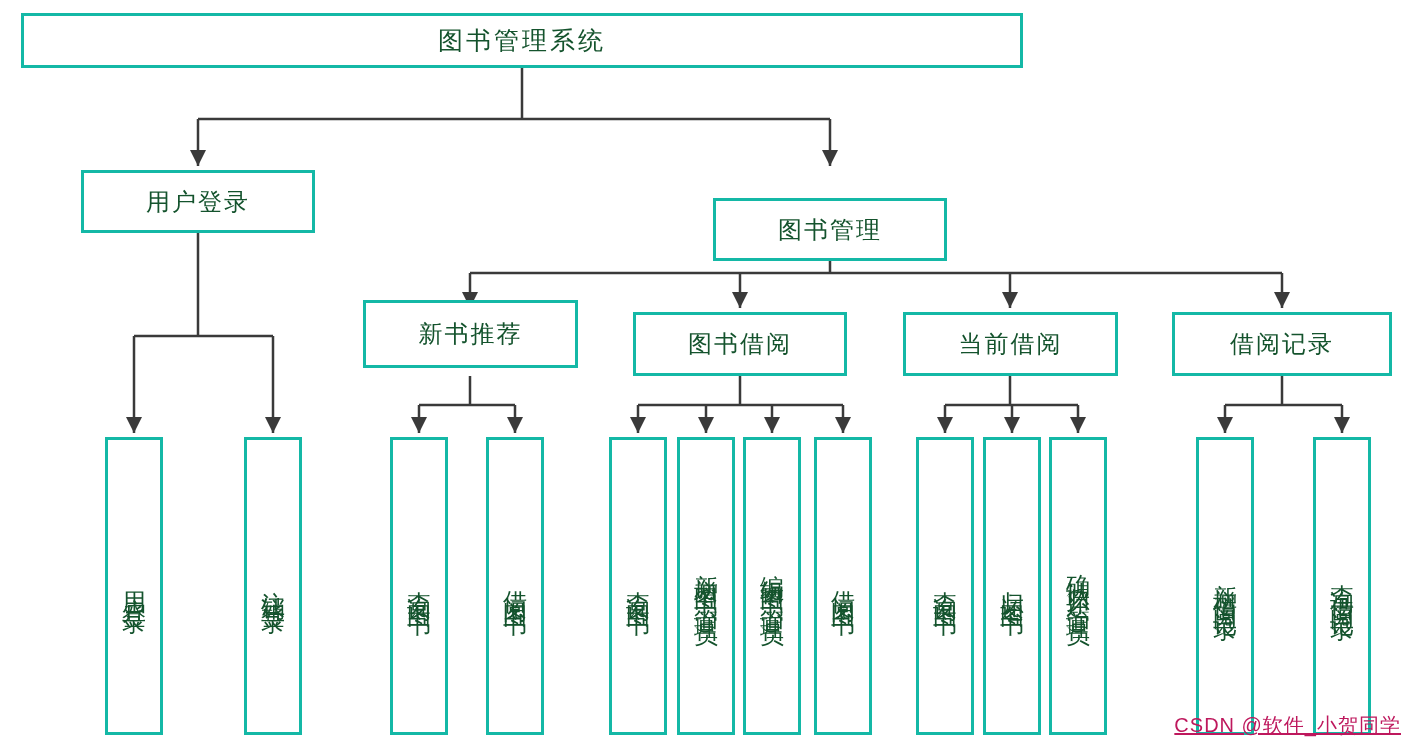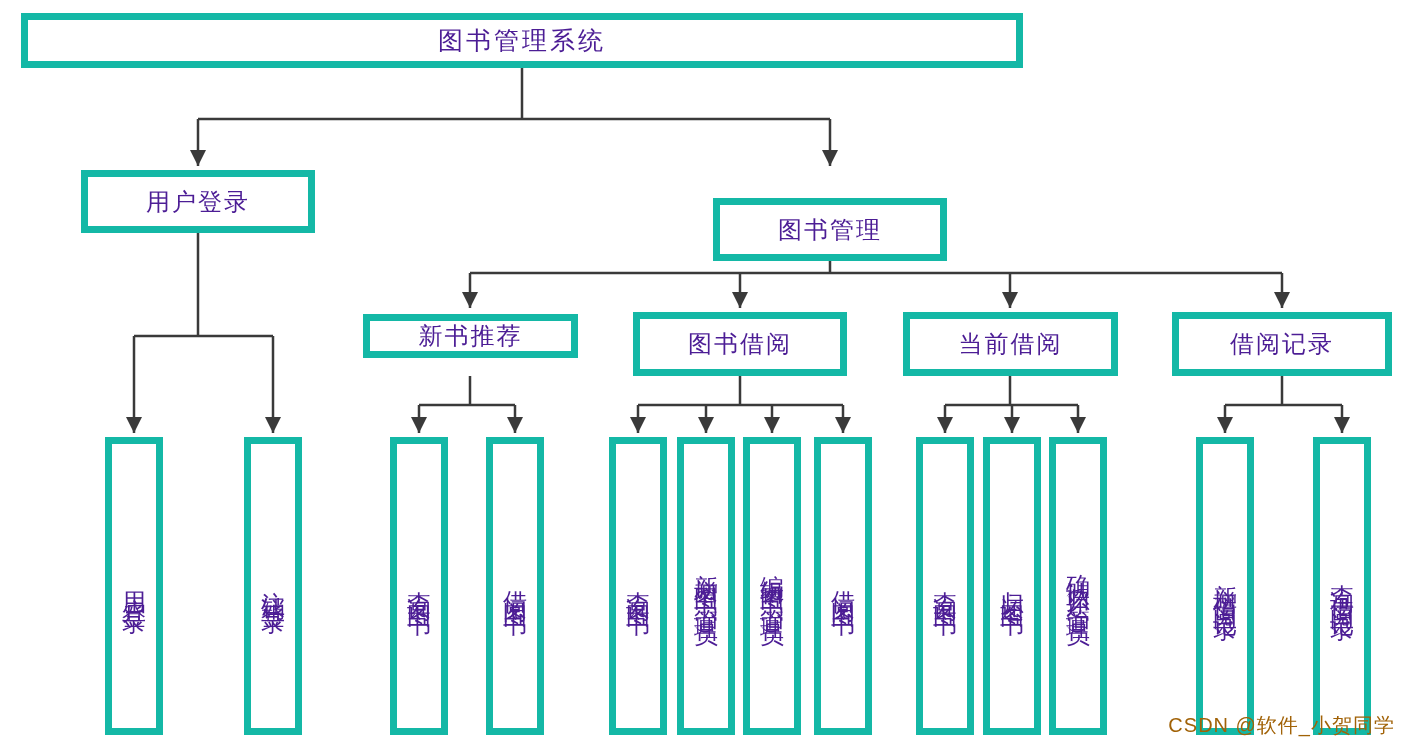--- a/index.html
+++ b/index.html
@@ -4,35 +4,35 @@
 <style>
   html,body { margin:0; padding:0; background:#ffffff; }
   .canvas {
     position:relative; width:1405px; height:747px; overflow:hidden;
     background:#ffffff; font-family:"Liberation Sans", sans-serif;
     color:#2e2e2e;
   }
   svg.wires { position:absolute; left:0; top:0; width:1405px; height:747px; }
   .box {
     position:absolute; box-sizing:border-box;
-    border:7px solid #14b8a6; background:#ffffff;
+    border:3px solid #14b8a6; background:#ffffff;
     display:flex; align-items:center; justify-content:center;
-    color:#4c1d95;
+    color:#14532d;
   }
   .hbox { font-size:24px; letter-spacing:2px; font-weight:400; }
   .rootbox { font-size:25px; letter-spacing:3px; }
   .leaf { width:58px; top:437px; height:298px; }
   .vtext {
     writing-mode:vertical-rl; text-orientation:mixed;
     font-size:24px; letter-spacing:7px; line-height:1;
     white-space:nowrap;
   }
   .watermark {
-    position:absolute; right:10px; bottom:8px;
-    font-size:20px; color:#a16207; letter-spacing:1px;
+    position:absolute; right:4px; bottom:8px;
+    font-size:20px; color:#be185d; letter-spacing:1px;text-decoration:underline;
   }
 </style>
 </head>
 <body>
 
 <div class="canvas">
 
   <svg class="wires" viewBox="0 0 1405 747" xmlns="http://www.w3.org/2000/svg">
     <defs>
       <marker id="arw" viewBox="0 0 10 10" refX="10" refY="5" markerUnits="userSpaceOnUse" markerWidth="22" markerHeight="16" orient="auto">
@@ -75,21 +75,21 @@
     <span>图书管理系统</span>
   </div>
 
   <div class="box hbox" style="left:81px; top:170px; width:234px; height:63px;">
     <span>用户登录</span>
   </div>
   <div class="box hbox" style="left:713px; top:170px; width:234px; height:63px;margin-top:28px;">
     <span>图书管理</span>
   </div>
 
-  <div class="box hbox" style="left:363px; top:314px; width:215px; height:44px;align-items:center;">
+  <div class="box hbox" style="left:363px; top:300px; width:215px; height:68px;align-items:center;">
     <span>新书推荐</span>
   </div>
   <div class="box hbox" style="left:633px; top:312px; width:214px; height:64px;">
     <span>图书借阅</span>
   </div>
   <div class="box hbox" style="left:1172px; top:312px; width:220px; height:64px;">
     <span>借阅记录</span>
   </div>
   <div class="box hbox" style="left:903px; top:312px; width:215px; height:64px;">
     <span>当前借阅</span>

